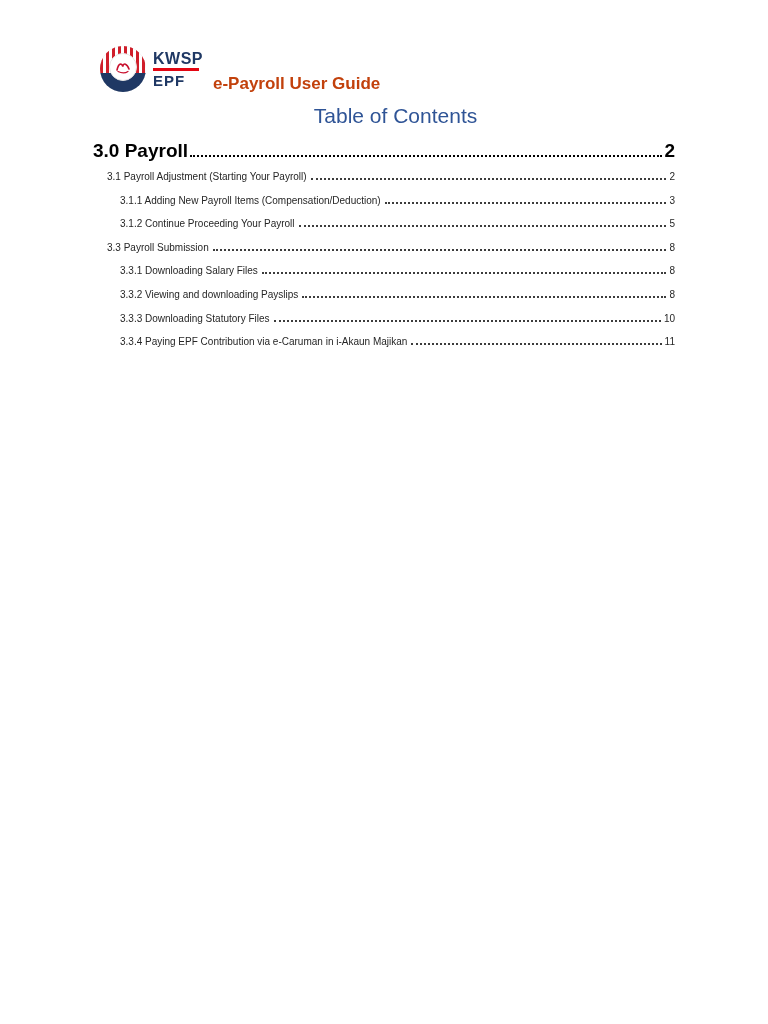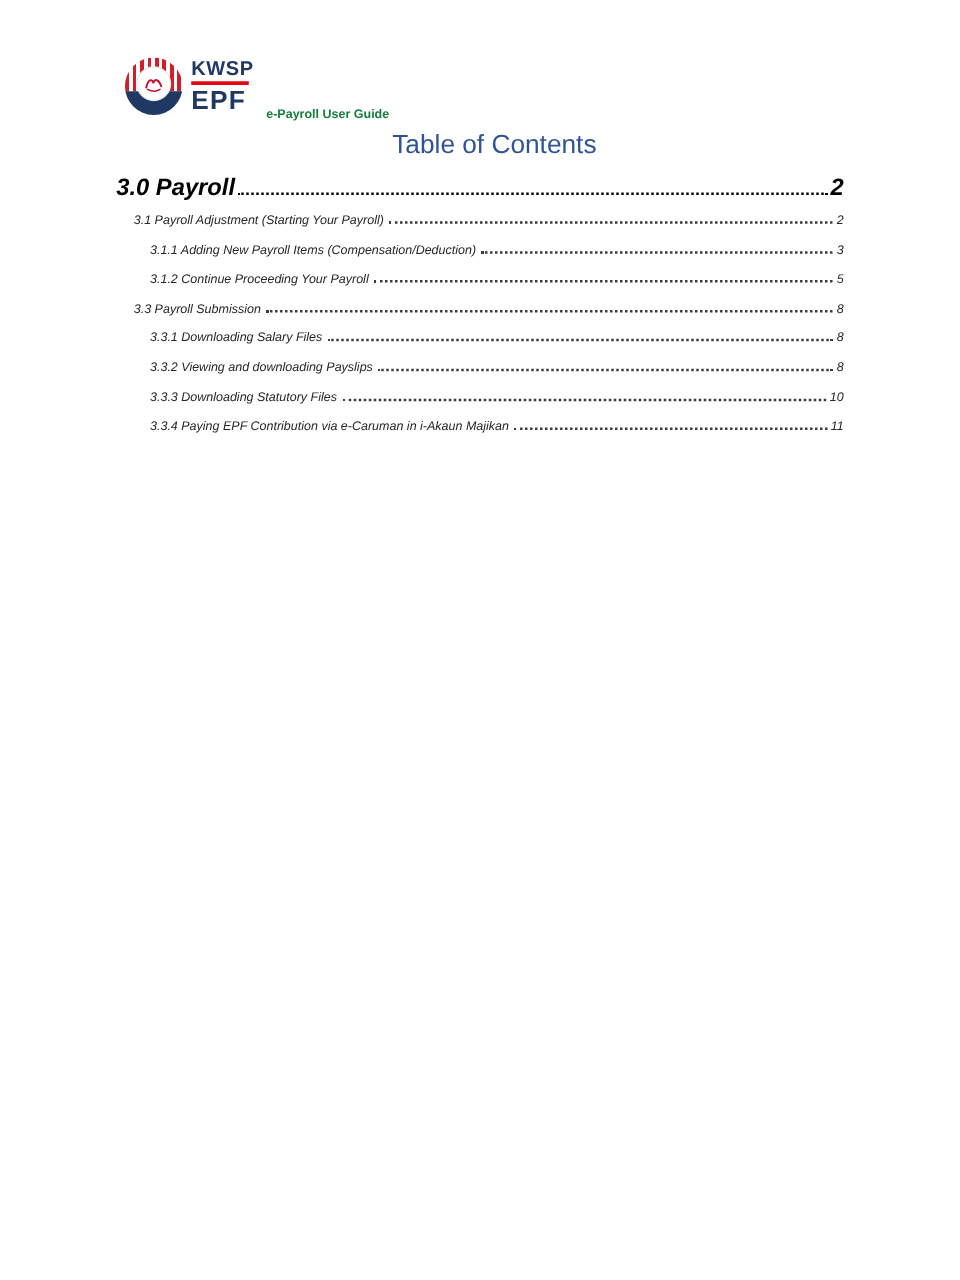--- a/index.html
+++ b/index.html
@@ -66,32 +66,32 @@
     letter-spacing: 0.5px;
     color: #1f3864;
   }
   .logo-redline {
     height: 2.5px;
     background: #e30613;
     margin: 1.5px 0 2px 0;
     width: 46px;
   }
   .logo-epf {
-    font-size: 21px;
+    font-size: 15px;
     font-weight: 700;
     letter-spacing: 1px;
     color: #1f3864;
   }
   .doc-title {
     position: absolute;
     left: 213px;
-    top: 86px;
-    font-size: 10px;
+    top: 74px;
+    font-size: 17px;
     font-weight: 600;
-    color: #15803d;
+    color: #c2410c;
   }
 
   
   .toc-title {
     position: absolute;
     left: 0;
     right: 0;
     top: 104px;
     text-align: center;
     font-size: 21px;
@@ -99,21 +99,20 @@
     color: #2f5496;
     margin-left: 23px;
   }
 
   
   .toc-list {
     position: absolute;
     left: 93px;
     right: 93px;
     top: 137px;
-    font-style: italic;
   }
   .toc-row {
     display: flex;
     align-items: baseline;
     height: 23.6px;
     line-height: 23.6px;
     font-size: 10px;
     color: #262626;
     cursor: pointer;
   }

